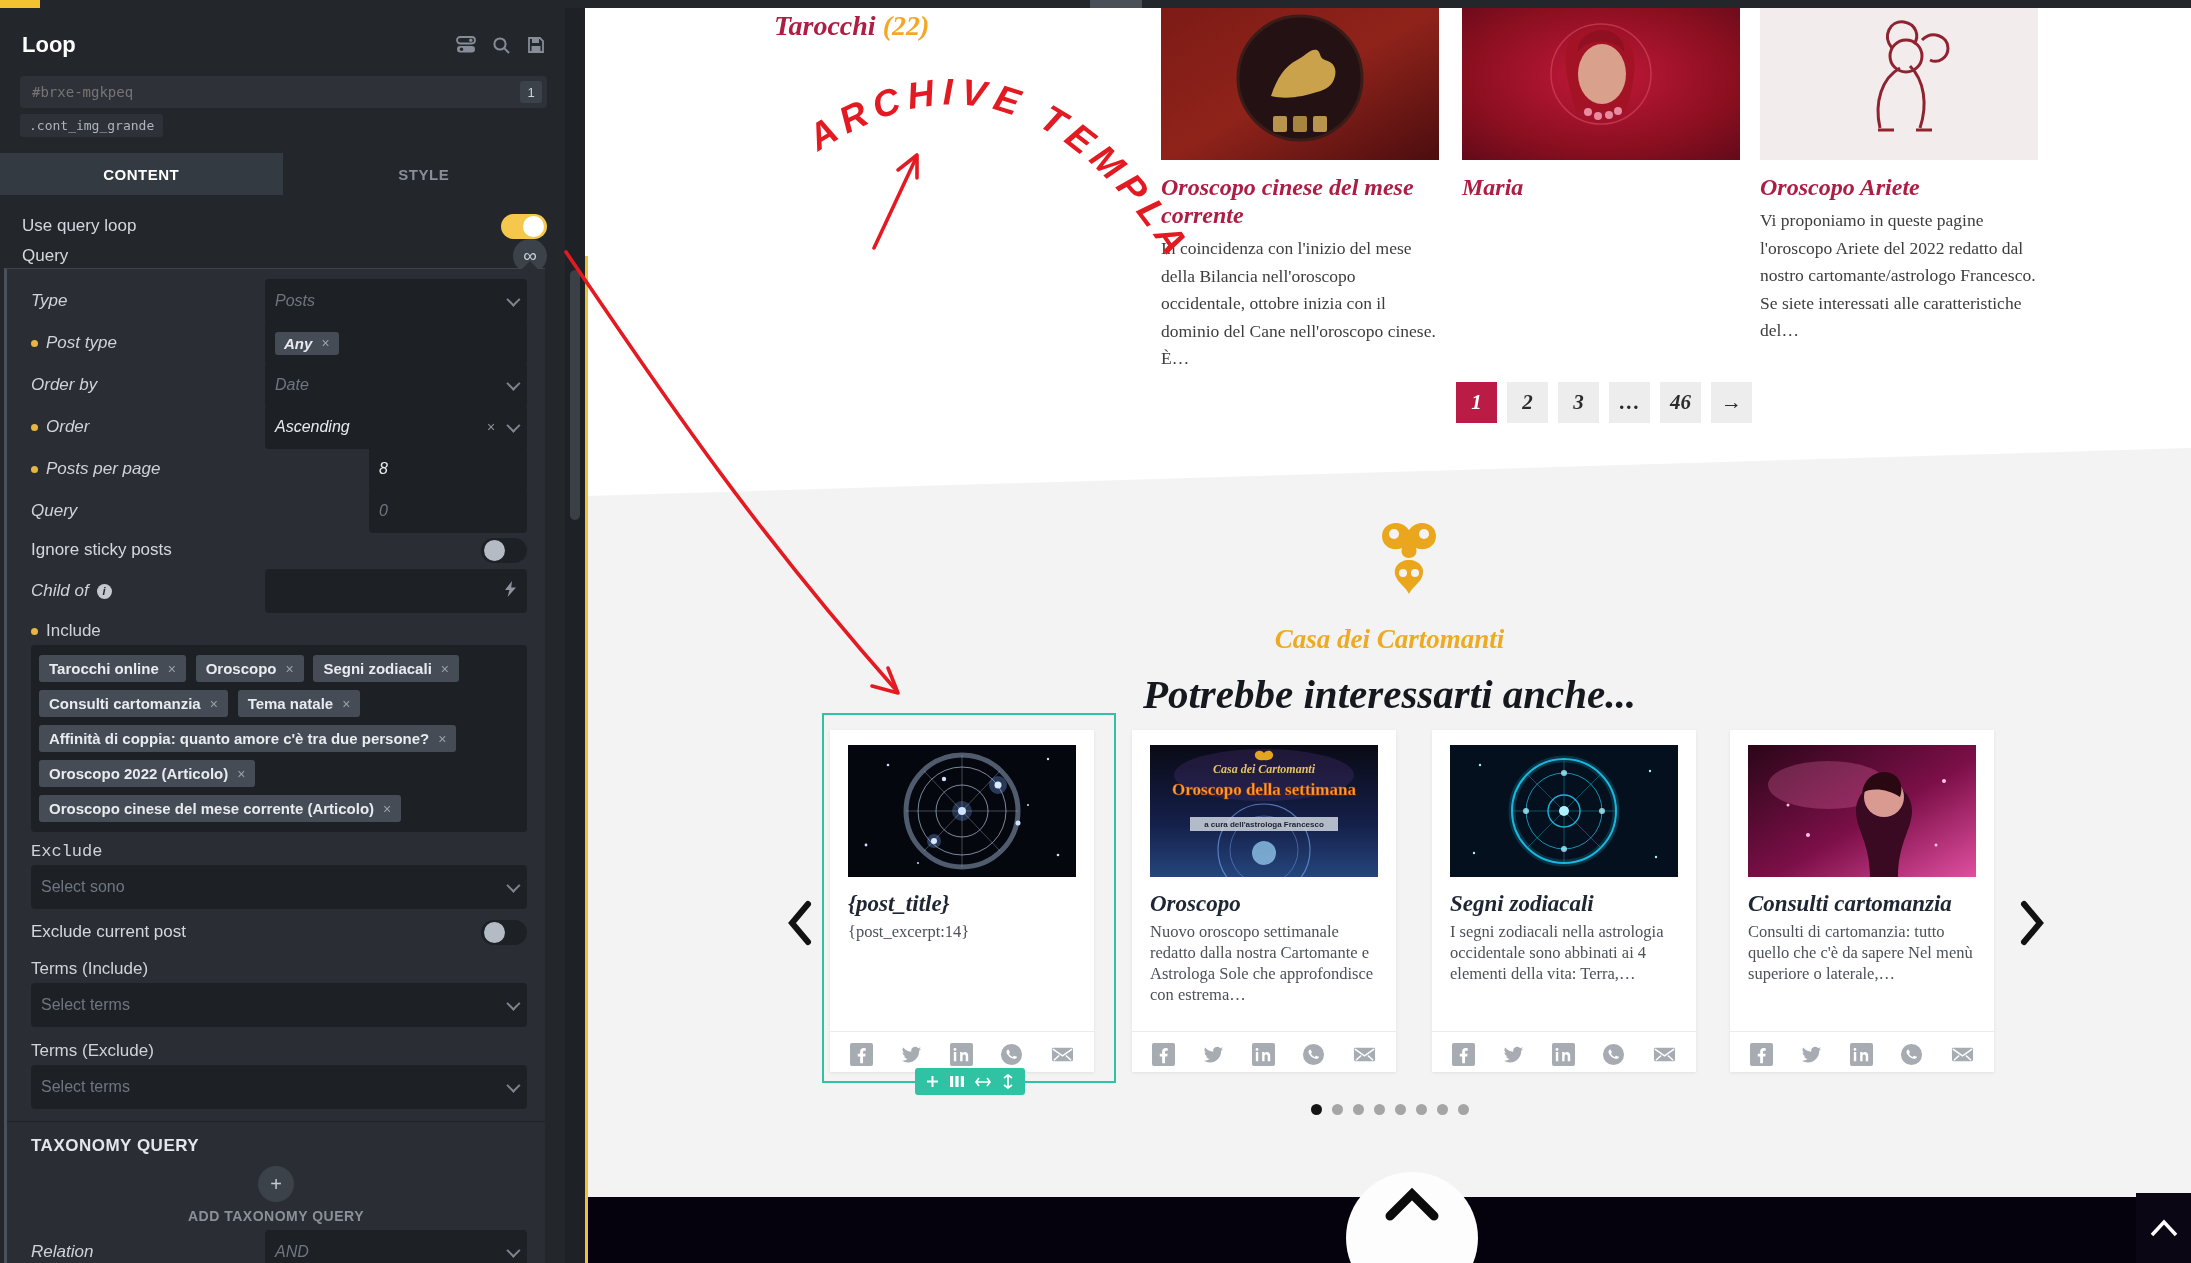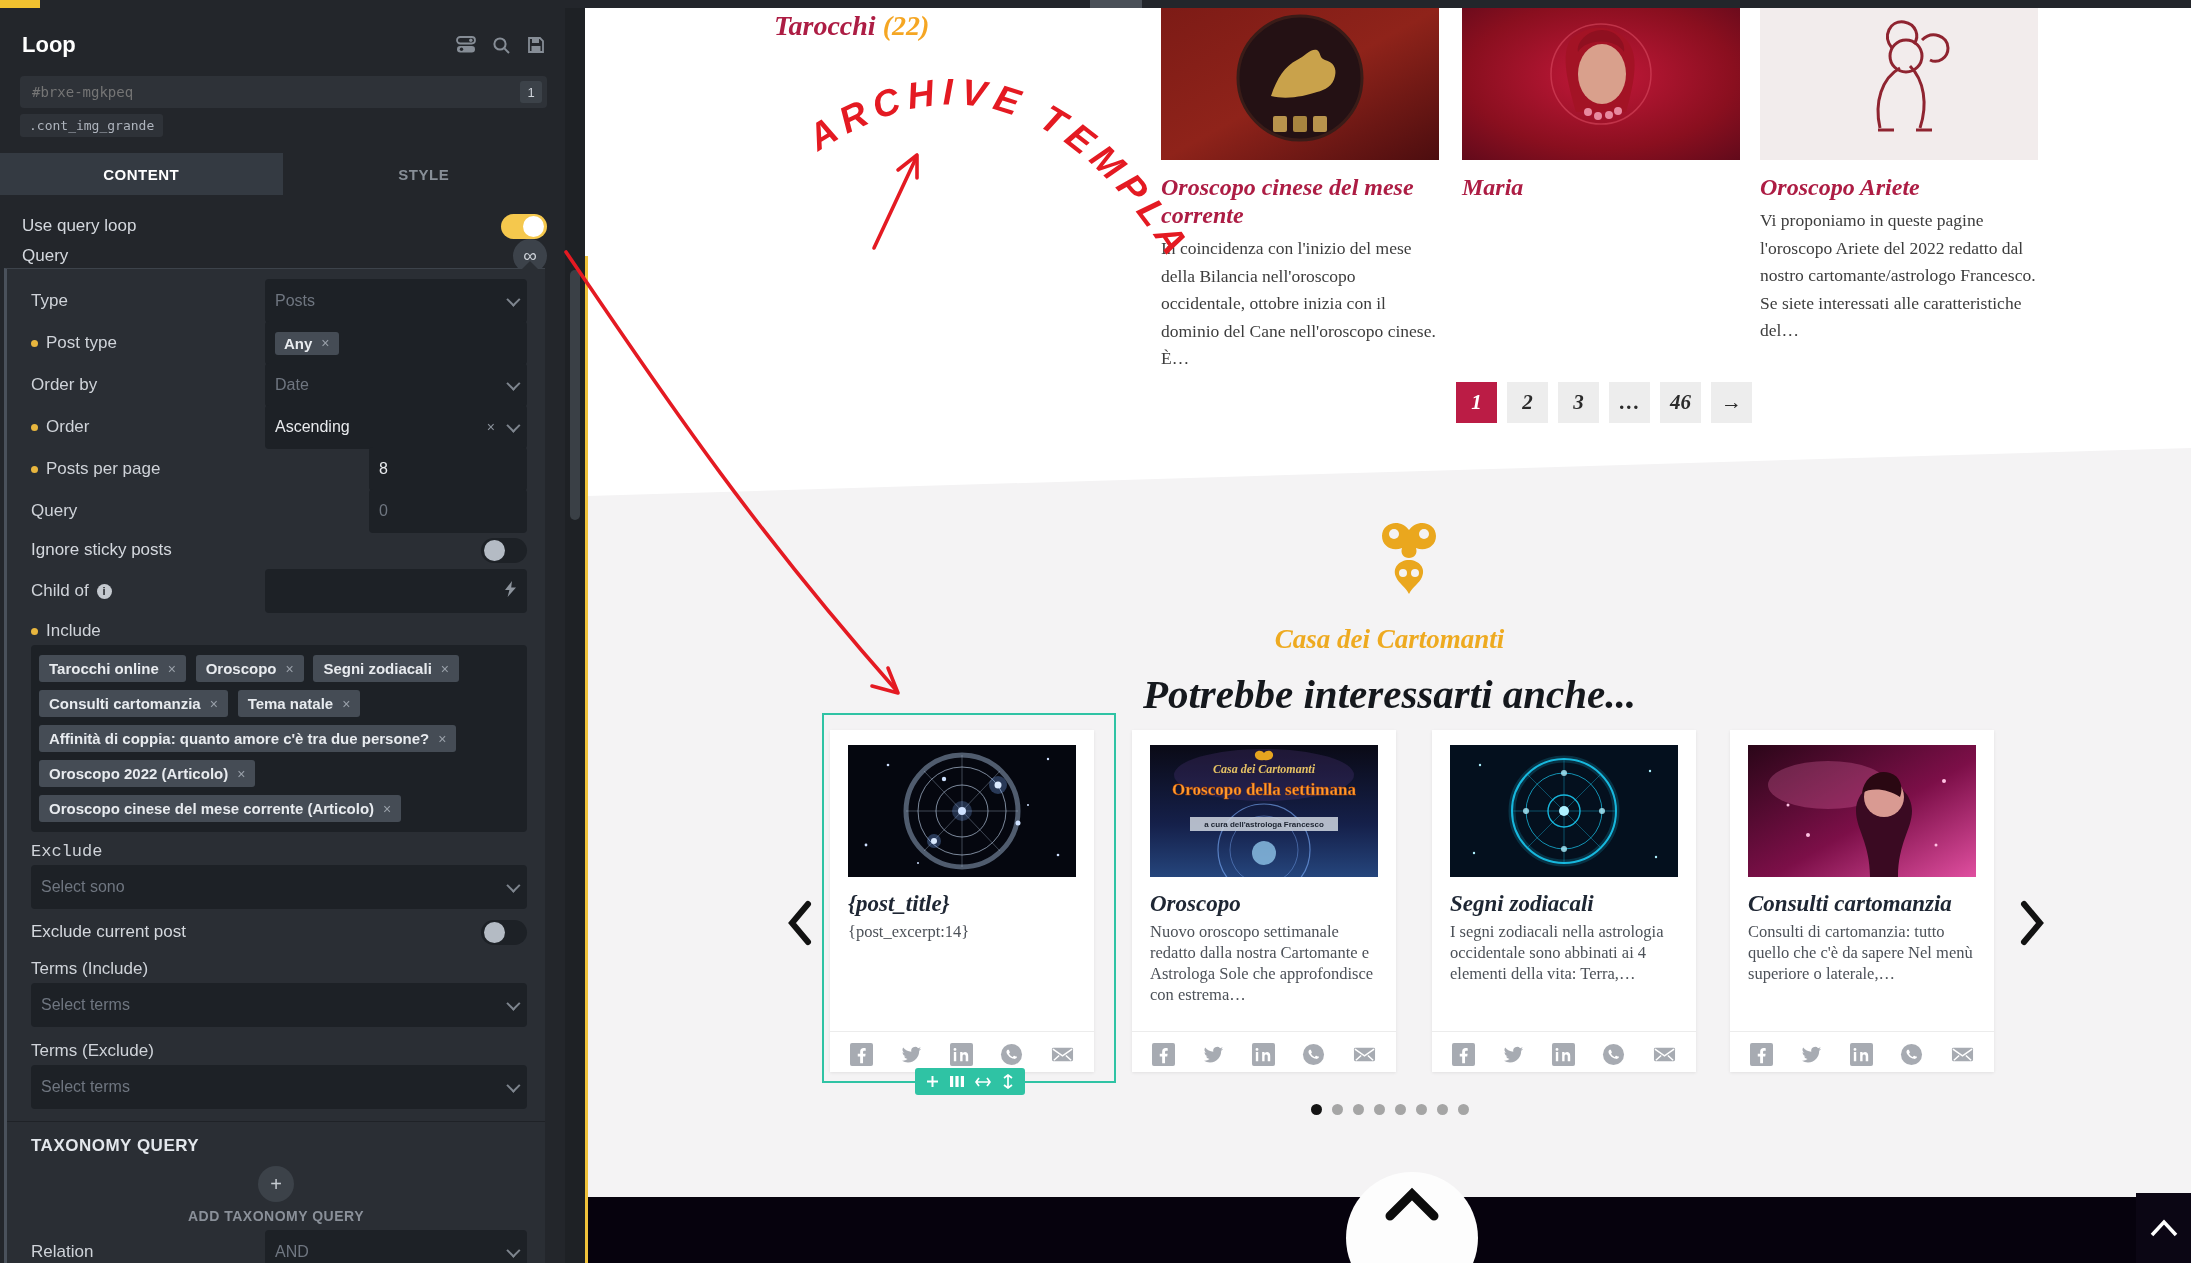--- a/index.html
+++ b/index.html
@@ -28,21 +28,21 @@
   .plabel{font-size:17px;color:#d4d8de;}
   .toggle{width:46px;height:25px;border-radius:13px;background:#1d2126;position:relative;cursor:pointer;}
   .toggle .knob{position:absolute;top:2px;left:3px;width:21px;height:21px;border-radius:50%;background:#b4bbc4;}
   .toggle.on{background:#f5c84d;}
   .toggle.on .knob{left:auto;right:3px;background:#ffffff;}
   .infbtn{width:34px;height:34px;border-radius:50%;background:#3c424a;color:#cfd4da;font-size:19px;display:flex;align-items:center;justify-content:center;cursor:pointer;}
 
   
   .subpanel{position:absolute;left:4px;right:20px;top:260px;bottom:0;background:#2a2e34;border-left:3px solid #4a515b;border-top:1px solid #3d434b;padding-top:16px;box-sizing:border-box;}
   .notch{position:absolute;top:-8px;right:6px;width:0;height:0;border-left:9px solid transparent;border-right:9px solid transparent;border-bottom:9px solid #2a2e34;}
-  .frow{display:flex;align-items:center;margin:0 18px 10px 24px;height:32px;}
+  .frow{display:flex;align-items:center;margin:0 18px 10px 24px;height:32px;font-style:italic;}
   .frow .lab{flex:1;display:flex;align-items:center;gap:8px;font-size:17px;color:#cfd3d9;}
   .reqdot{width:7px;height:7px;border-radius:50%;background:#e8b63e;flex:none;}
   .ctrl{width:262px;height:44px;background:#1d2126;border-radius:4px;display:flex;align-items:center;padding:0 10px;box-sizing:border-box;color:#e8eaed;font-size:16px;position:relative;cursor:pointer;}
   .ctrl .ph{color:#6f7680;}
   .ctrl .grow{flex:1;}
   .chev{width:8px;height:8px;border-right:2px solid #7e858e;border-bottom:2px solid #7e858e;transform:rotate(45deg) translateY(-2px);flex:none;}
   .xmini{color:#8d949d;font-size:14px;margin-right:12px;}
   .numctrl{margin-left:auto;width:158px;}
   .chip{display:inline-flex;align-items:center;background:#454c55;border-radius:3px;color:#e8ebef;font-size:15px;font-weight:bold;padding:5px 10px;margin:4px 5px 4px 0;white-space:nowrap;}
   .chip .x{color:#9aa1aa;font-weight:normal;margin-left:9px;font-size:14px;cursor:pointer;}

